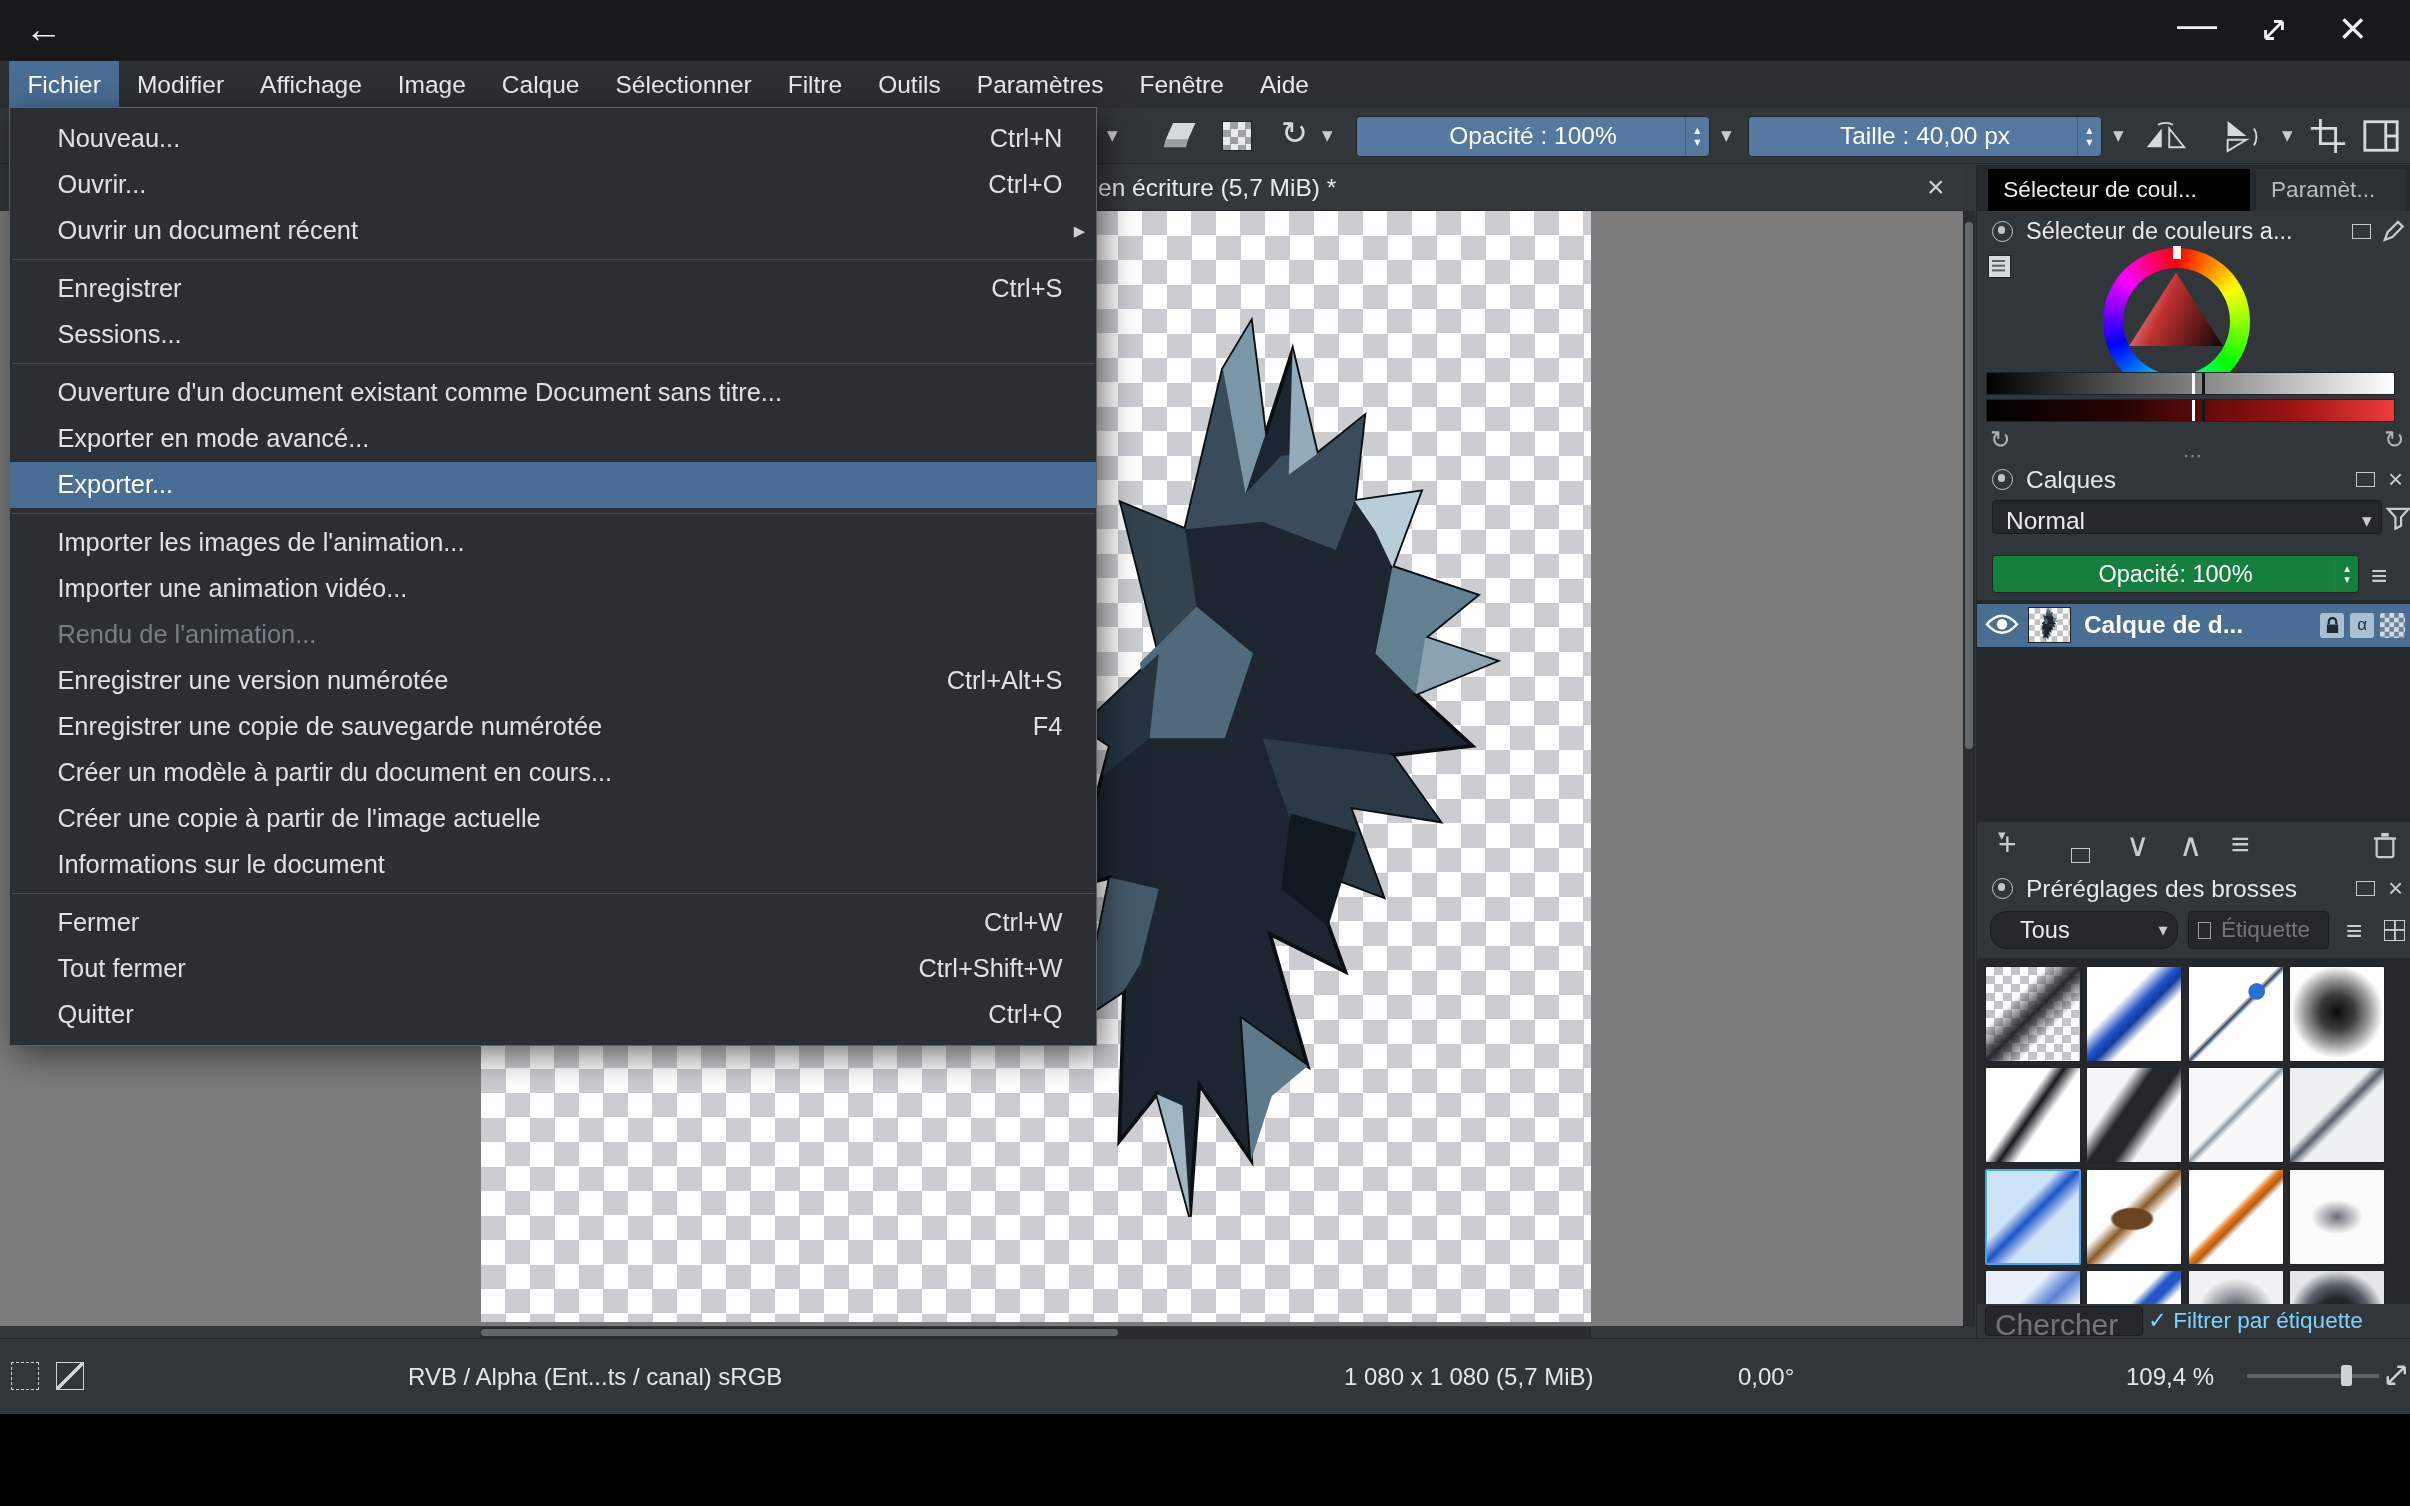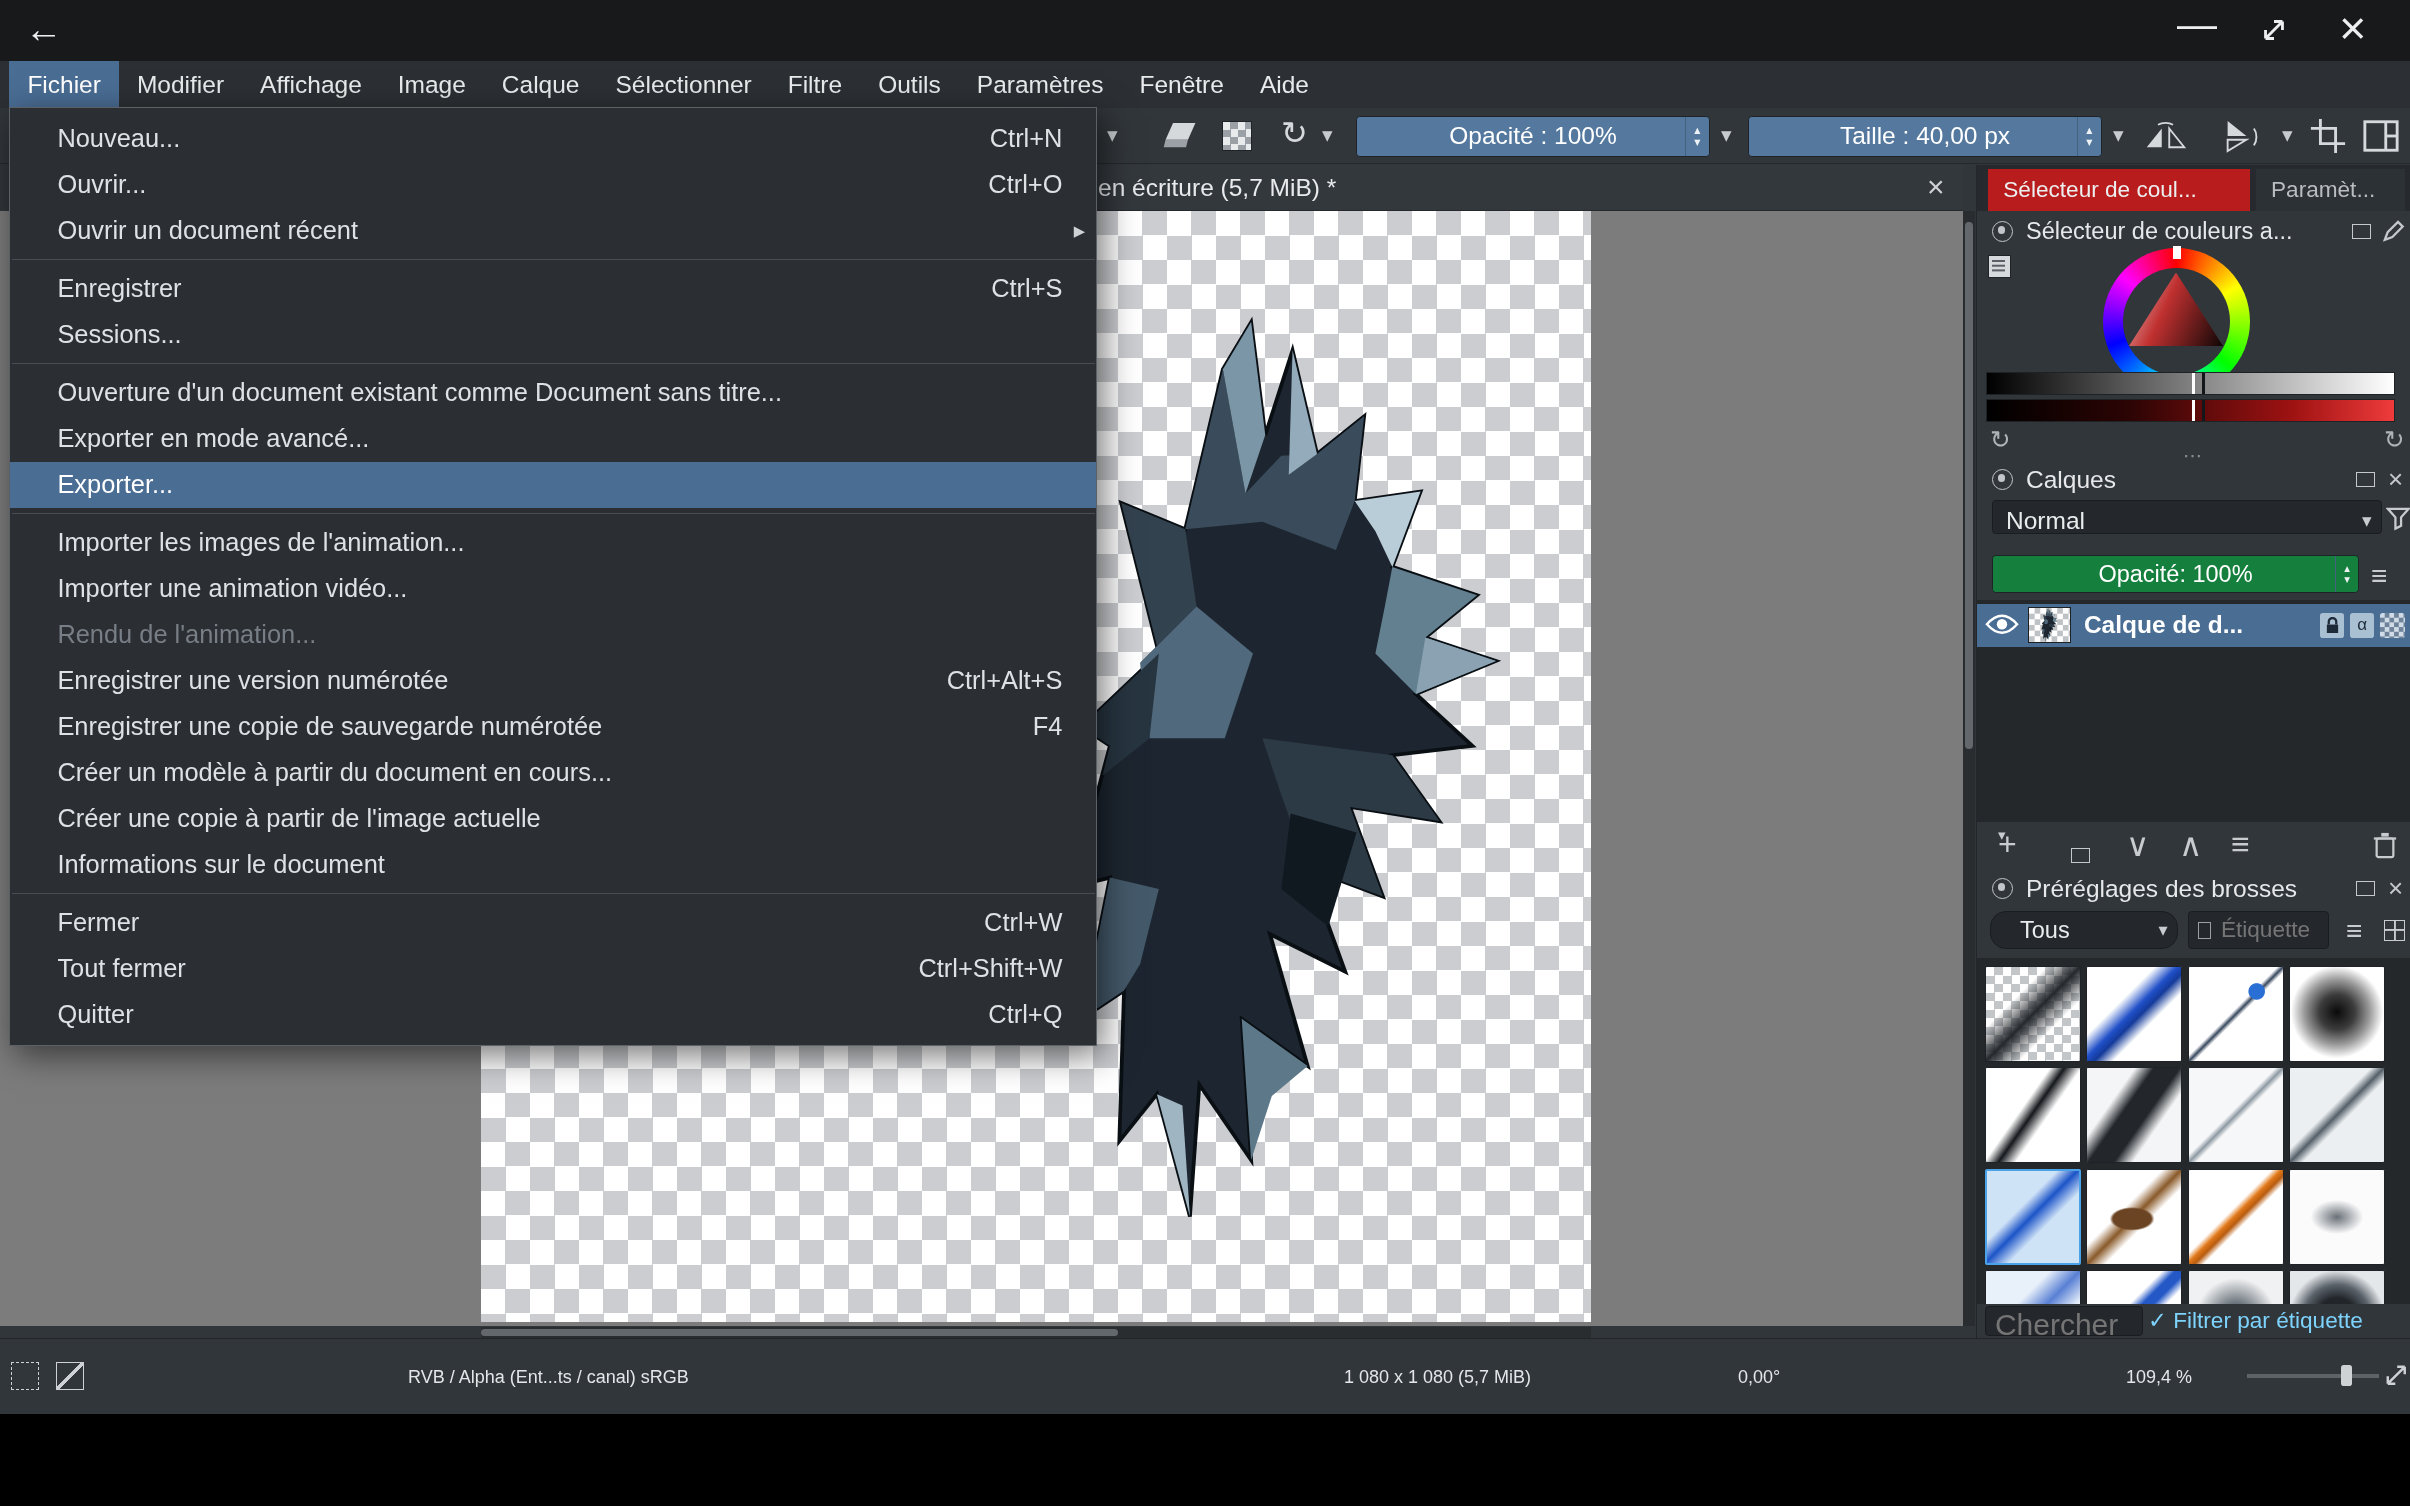--- a/index.html
+++ b/index.html
@@ -49,21 +49,21 @@
   .mi .sc{margin-left:auto;padding-left:38px;}
   .mi .sub{position:absolute;right:11.3px;font-size:22.6px;color:#cfd2d4;}
   .mi.hl{background:#4a6d94;color:#ffffff;}
   .mi.dis{color:#787e85;}
   .sep{height:0.9px;background:#474d53;margin:5.6px 1.9px;}
 
   
   #rightpanel{position:absolute;left:1976px;top:165px;width:435px;height:1173px;background:#31363a;border-left:0.9px solid #24272a;}
   .dtab-row{position:absolute;left:0;top:0;width:435px;height:46px;background:#26292d;}
   .dtab{position:absolute;top:3.8px;height:42px;line-height:42px;font-size:22.6px;padding:0 15px;white-space:nowrap;overflow:hidden;}
-  #dtab-color{left:11.3px;width:262px;background:#b91c1c;color:#eceeef;}
+  #dtab-color{left:11.3px;width:262px;background:#000000;color:#eceeef;}
   #dtab-settings{left:279px;width:149px;background:#2c3135;color:#b9bdc0;}
   .dock-head{position:absolute;left:0;width:435px;height:34px;font-size:24.5px;color:#e6e8ea;}
   .dock-head .circ{position:absolute;left:15px;top:4.7px;width:21px;height:21px;border:1.9px solid #c3c6c9;border-radius:50%;}
   .dock-head .circ::after{content:"";position:absolute;left:4.7px;top:4.7px;width:7.5px;height:7.5px;background:#c3c6c9;border-radius:50%;}
   .dock-head .t{position:absolute;left:49px;top:1.9px;white-space:nowrap;}
   .float-ico{position:absolute;top:7.5px;width:19px;height:15px;border:1.9px solid #c6c9cc;}
   .close-ico{position:absolute;top:0px;font-size:26px;color:#c6c9cc;}
 
   #colorwheel{position:absolute;left:126px;top:83px;width:147px;height:147px;border-radius:50%;
     background:conic-gradient(from 0deg,#f00,#ff0 60deg,#0f0 130deg,#0ff 185deg,#00f 250deg,#f0f 310deg,#f00 360deg);}
@@ -131,21 +131,21 @@
   .bp:nth-child(14){background:linear-gradient(135deg,rgba(0,0,0,0) 40%,#2458c6 47% 53%,rgba(0,0,0,0) 60%),#fff;}
   .bp:nth-child(15){background:radial-gradient(circle at 50% 50%,#6a737b 0 22%,rgba(0,0,0,0) 60%),#f0f1f2;}
   .bp:nth-child(16){background:radial-gradient(circle at 50% 50%,#22262b 0 30%,#5a626a 50%,rgba(0,0,0,0) 72%),#e4e7ea;}
 
   #searchrow{position:absolute;left:0;top:1139px;width:435px;height:34px;background:#31363a;}
   #searchbox{position:absolute;left:7.5px;top:1.9px;width:158px;height:30px;background:#24282c;border:0.9px solid #1a1d20;border-radius:3.8px;}
   #searchbox input{background:none;border:none;outline:none;color:#ffffff;font-size:30px;width:141px;padding-left:9.4px;font-family:inherit;}
   #filtertag{position:absolute;left:171px;top:2.8px;font-size:22.6px;color:#7dd3fc;white-space:nowrap;}
 
   
-  #statusbar{position:absolute;left:0;top:1338px;width:2411px;height:76px;background:#31363a;border-top:0.9px solid #222426;font-size:18px;}
+  #statusbar{position:absolute;left:0;top:1338px;width:2411px;height:76px;background:#31363a;border-top:0.9px solid #222426;font-size:24px;}
   #sel-ico{position:absolute;left:11.3px;top:22.6px;width:28px;height:28px;border:1.9px dashed #cfd2d4;}
   #layers-mini-ico{position:absolute;left:56px;top:22.6px;width:28px;height:28px;border:1.9px solid #cfd2d4;
     background:linear-gradient(135deg,rgba(0,0,0,0) 46%,#cfd2d4 46% 54%,rgba(0,0,0,0) 54%);}
   .sb-text{position:absolute;top:0;line-height:76px;color:#e4e6e8;white-space:nowrap;}
   #zoom-slider{position:absolute;left:2247px;top:1374px;width:132px;height:3.8px;background:#5d6267;}
   #zoom-handle{position:absolute;left:2341px;top:1365px;width:11.3px;height:21px;background:#cfd2d4;border-radius:2.8px;}
   #fit-ico{position:absolute;left:2384px;top:1363px;}
 
   
   #taskbar{position:absolute;left:0;top:1414px;width:2411px;height:92px;background:#000;}

